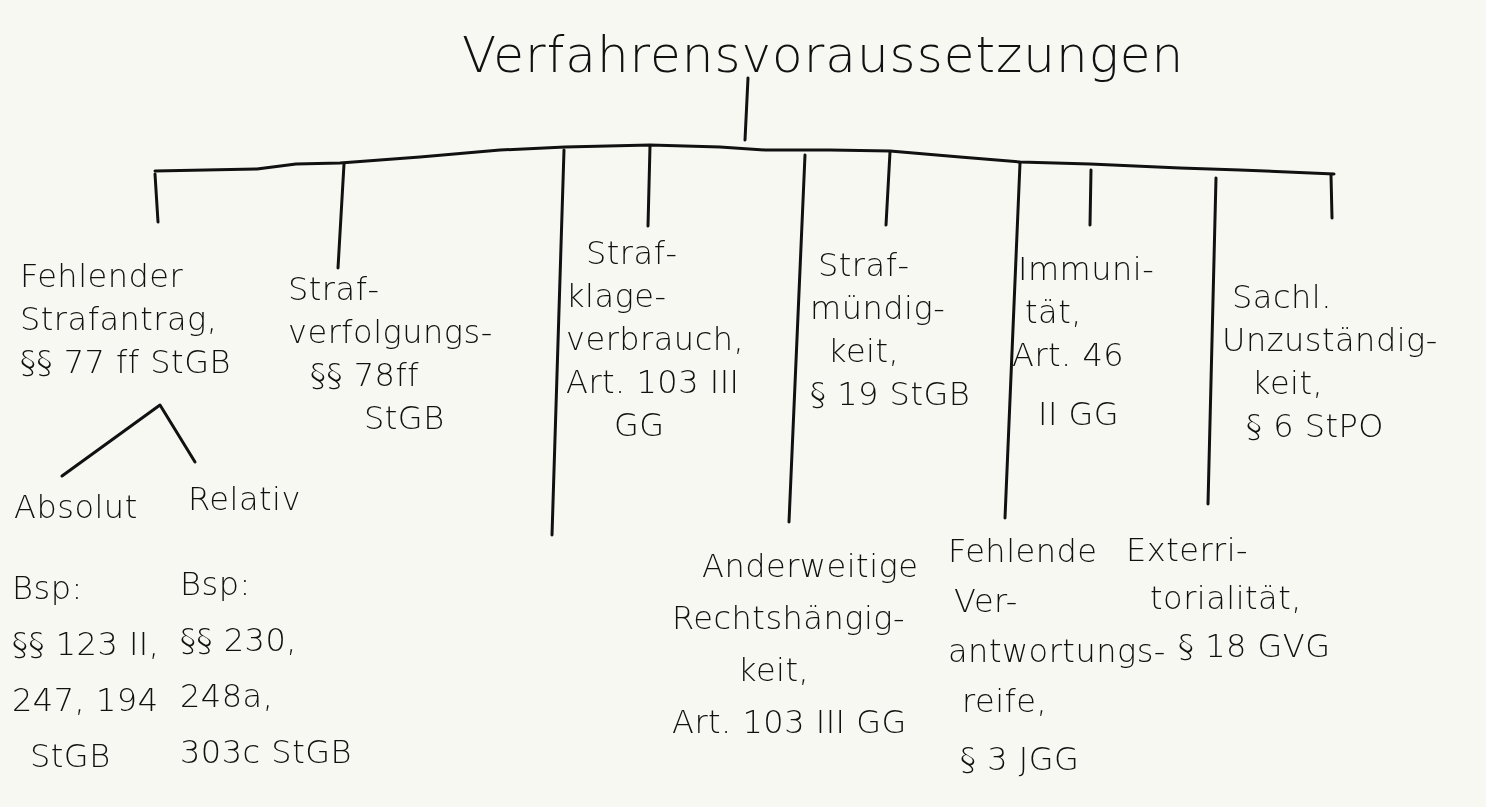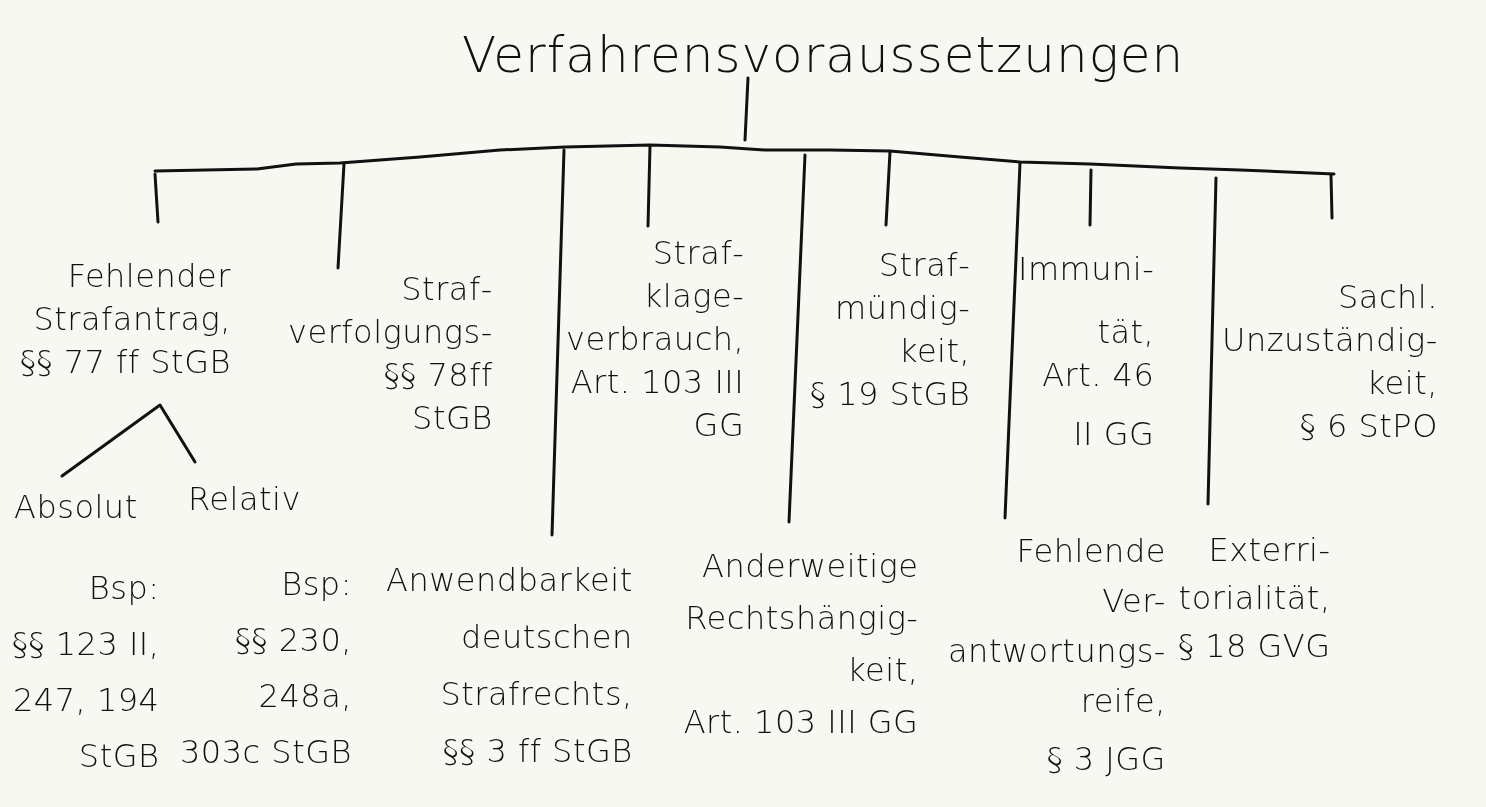--- a/index.html
+++ b/index.html
@@ -13,21 +13,20 @@
       position: relative;
       overflow: hidden;
       font-family: "DejaVu Sans", sans-serif;
       color: #111;
     }
     .canvas {
       position: absolute;
       left: 0; top: 0;
       width: 1420px;
       height: 807px;
-      text-align: right;
     }
     svg.lines {
       position: absolute;
       left: 0; top: 0;
       width: 1486px;
       height: 807px;
     }
     svg.lines path, svg.lines line {
       stroke: #111;
       stroke-width: 3;
@@ -133,38 +132,32 @@
 
   <div class="node" style="left:810px; top:244px;">
     <span class="line" style="padding-left:8px;">Straf-</span>
     <span class="line">mündig-</span>
     <span class="line" style="padding-left:18px;">keit,</span>
     <span class="line">§ 19 StGB</span>
   </div>
 
   <div class="node" style="left:1012px; top:248px;">
     <span class="line" style="padding-left:6px;">Immuni-</span>
-    <span class="line" style="padding-left:28px;margin-top:20px;">tät,</span>
+    <span class="line" style="padding-left:13px;">tät,</span>
     <span class="line">Art. 46</span>
     <span class="line" style="padding-left:26px;margin-top:16px;">II GG</span>
   </div>
 
   <div class="node" style="left:1222px; top:244px;">
     <span class="line" style="padding-left:10px;margin-top:32px;">Sachl.</span>
     <span class="line">Unzuständig-</span>
     <span class="line" style="padding-left:30px;">keit,</span>
     <span class="line" style="padding-left:24px;">§ 6 StPO</span>
   </div>
 
-  <div class="node" style="left:386px; top:552px; line-height:57px;">
-    <span class="line">Anwendbarkeit</span>
-    <span class="line">deutschen</span>
-    <span class="line" style="padding-left:14px;">Strafrechts,</span>
-    <span class="line" style="padding-left:18px;">§§ 3 ff StGB</span>
-  </div>
 
   <div class="node" style="left:672px; top:540px; line-height:52px;">
     <span class="line" style="padding-left:30px;">Anderweitige</span>
     <span class="line">Rechtshängig-</span>
     <span class="line" style="padding-left:66px;">keit,</span>
     <span class="line">Art. 103 III GG</span>
   </div>
 
   <div class="node" style="left:948px; top:526px; line-height:50px;">
     <span class="line">Fehlende</span>

